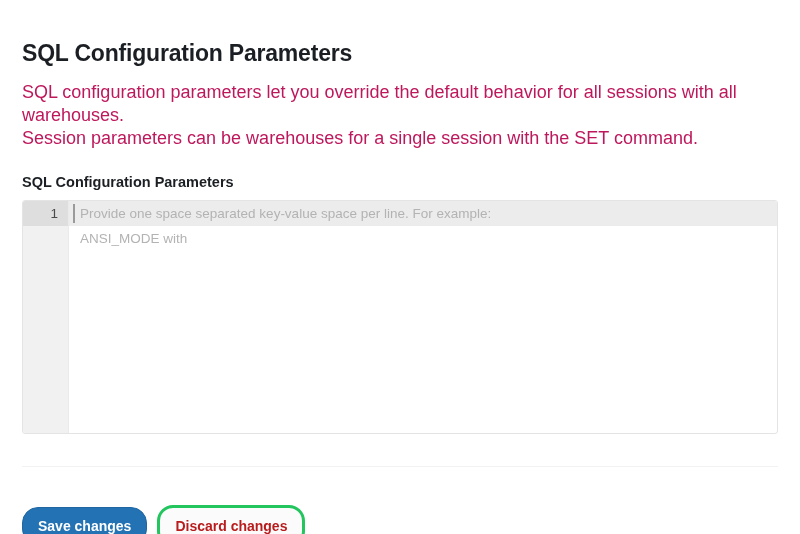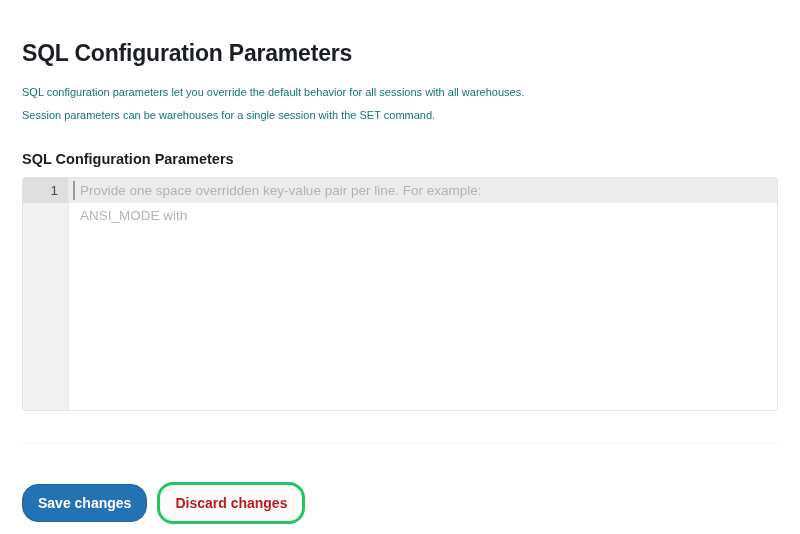--- a/index.html
+++ b/index.html
@@ -29,23 +29,23 @@
     font-size: 23px;
     line-height: 30px;
     font-weight: bold;
     letter-spacing: -0.2px;
     color: #1b1f23;
   }
 
   .description {
     margin: 0;
     padding-top: 13px;
-    font-size: 11px;
+    font-size: 18px;
     line-height: 23px;
-    color: #0f766e;
+    color: #be185d;
     max-width: 760px;
   }
   .description .desc-line {
     display: block;
   }
 
   .field-label {
     margin: 0;
     padding-top: 24px;
     padding-bottom: 10px;
@@ -185,21 +185,21 @@
     <div class="editor-gutter">
       <div class="gutter-line active">1</div>
     </div>
 
     <div class="editor-body">
       <div class="active-line-bg"></div>
       <div class="editor-caret"></div>
 
       <div class="placeholder" title="Provide one space separated key-value pair per line. For example:
 ANSI_MODE true">
-        <span class="ph-line">Provide one space overridden key-value pair per line. For example:</span>
+        <span class="ph-line">Provide one space separated key-value space per line. For example:</span>
         <span class="ph-line">ANSI_MODE with</span>
       </div>
     </div>
 
   </div>
 
   <hr class="divider">
 
   <div class="actions">
     <button class="btn btn-primary">Save changes</button>

